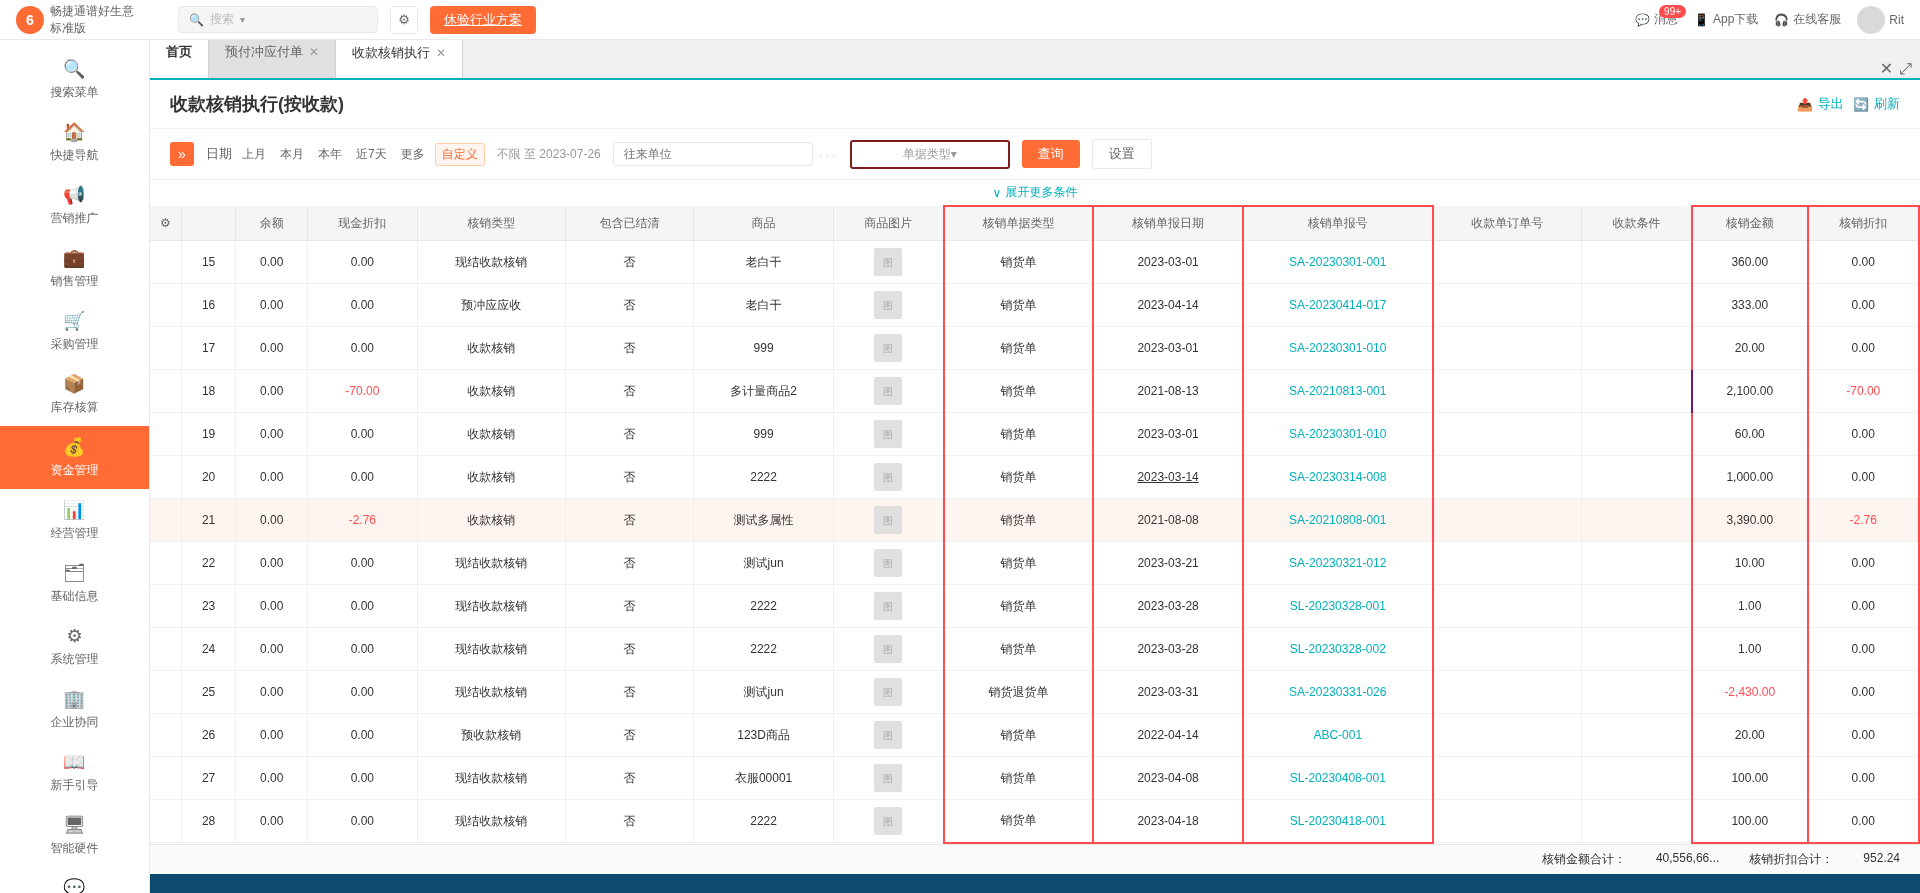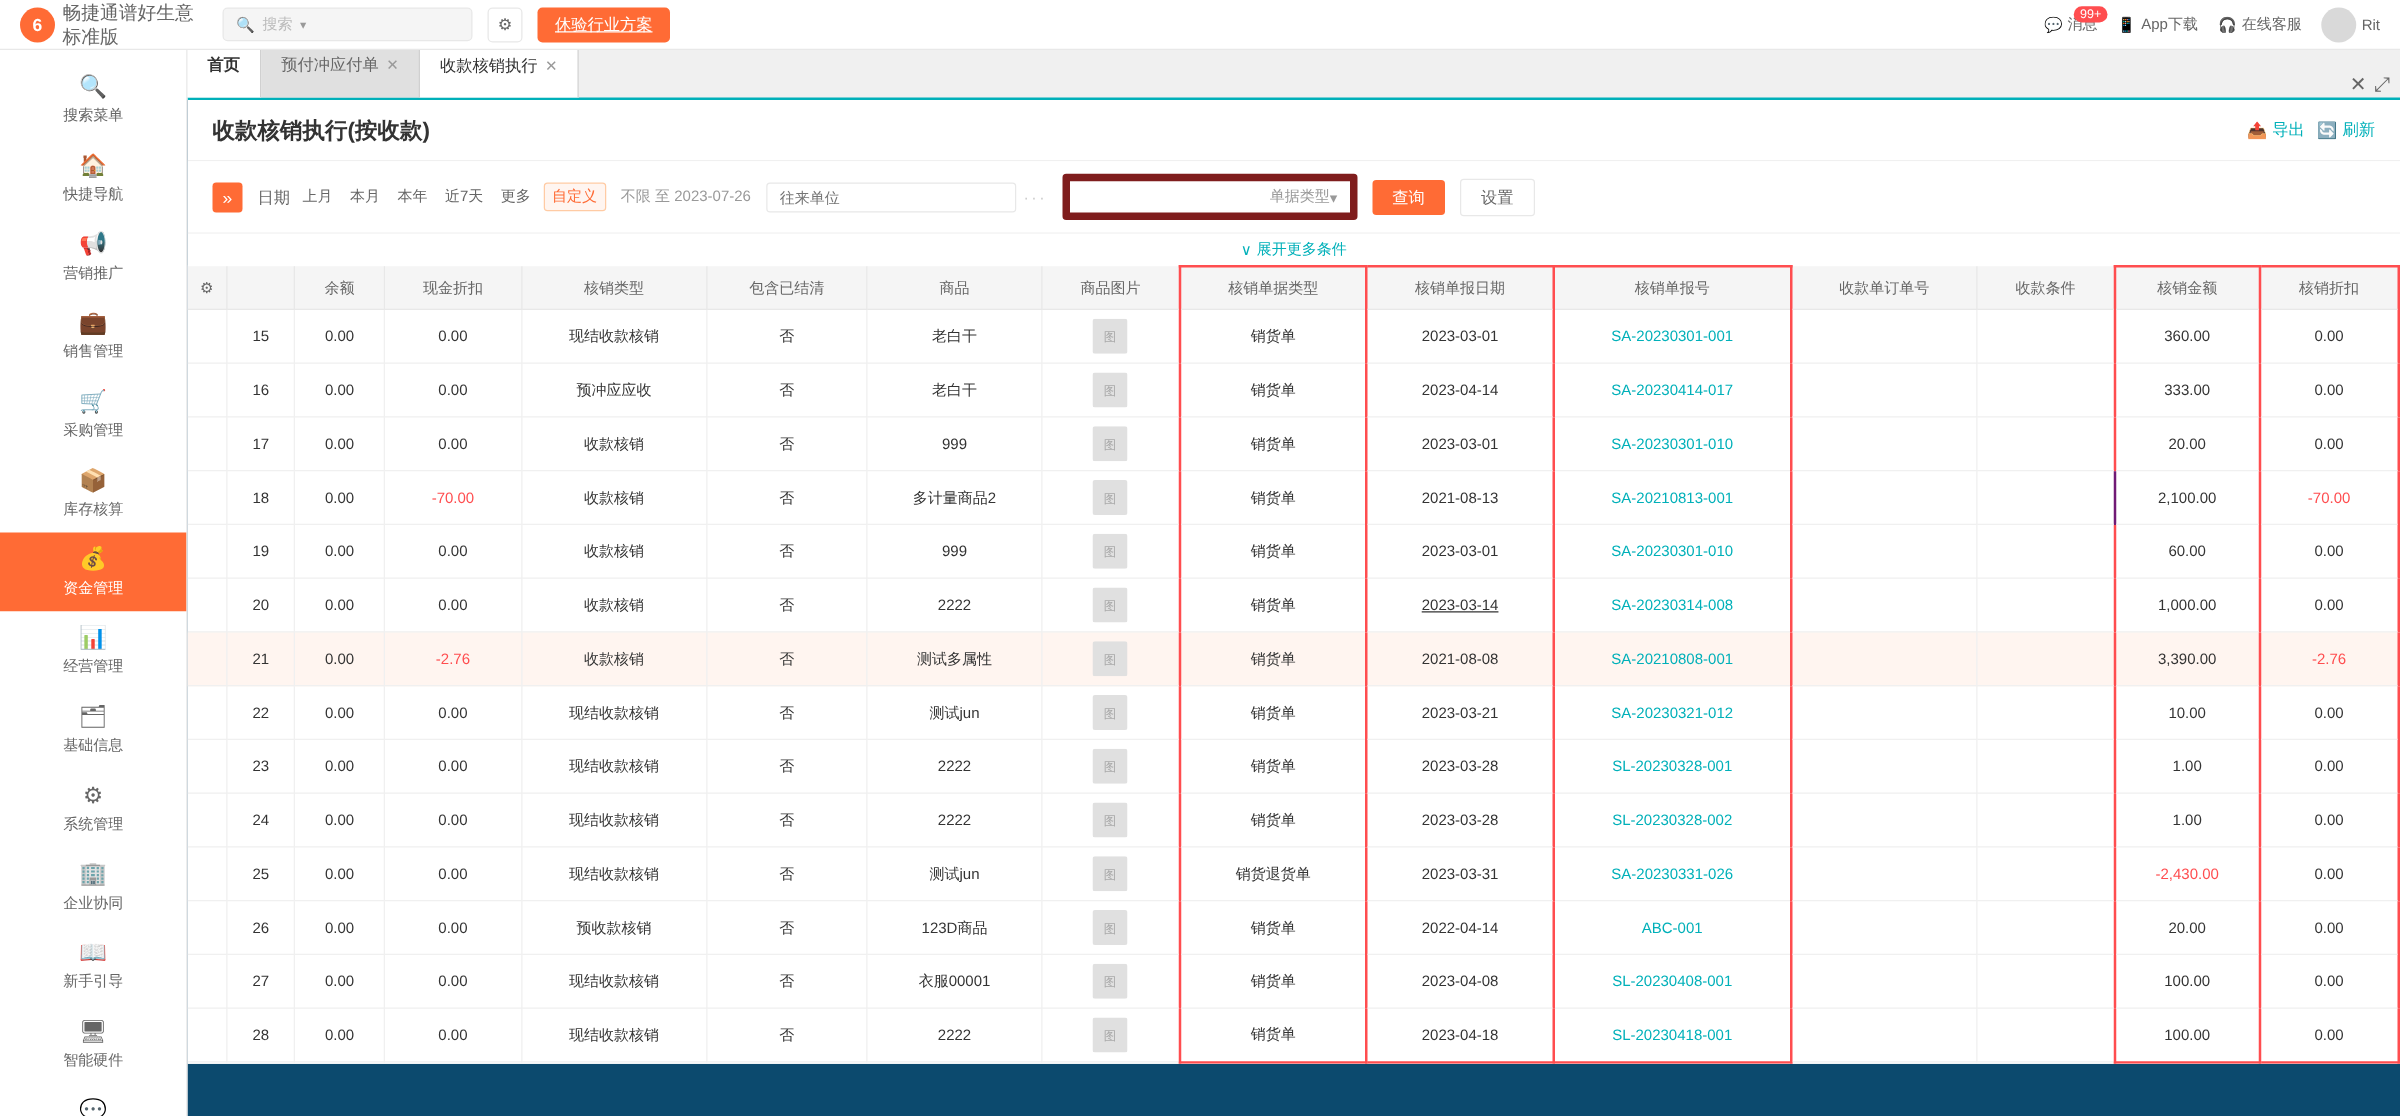--- a/index.html
+++ b/index.html
@@ -55,21 +55,21 @@
     .filter-bar { padding: 10px 20px; background: #fff; border-bottom: 1px solid #f0f0f0; display: flex; align-items: center; gap: 12px; flex-wrap: wrap; }
     .filter-toggle { width: 24px; height: 24px; background: #ff6b35; color: #fff; border-radius: 3px; display: flex; align-items: center; justify-content: center; cursor: pointer; font-size: 14px; }
     .filter-group { display: flex; align-items: center; gap: 6px; }
     .filter-label { color: #666; font-size: 13px; }
     .date-quick { display: flex; gap: 6px; }
     .date-quick-btn { font-size: 12px; color: #666; cursor: pointer; padding: 2px 4px; }
     .date-custom-btn { font-size: 12px; color: #ff6b35; background: #fff5f0; border: 1px solid #ffcba4; border-radius: 3px; padding: 2px 6px; cursor: pointer; }
     .date-range { font-size: 12px; color: #999; }
     .filter-input { border: 1px solid #e8e8e8; border-radius: 3px; padding: 4px 10px; font-size: 12px; color: #999; width: 200px; }
     .filter-dots { color: #ccc; letter-spacing: 2px; }
-    .filter-select { border: 6px solid #7f1d1d; border-radius: 3px; padding: 4px 10px; font-size: 12px; color: #999; width: 236px; display: flex; align-items: center; justify-content: flex-end; }
+    .filter-select { border: 2px solid #7f1d1d; border-radius: 3px; padding: 4px 10px; font-size: 12px; color: #999; width: 160px; display: flex; align-items: center; justify-content: center; }
     .query-btn { background: #ff6b35; color: #fff; border: none; border-radius: 3px; padding: 5px 16px; font-size: 13px; cursor: pointer; }
     .setting-btn { border: 1px solid #e8e8e8; color: #666; background: #fff; border-radius: 3px; padding: 5px 16px; font-size: 13px; cursor: pointer; }
 
     
     .expand-bar { display: flex; justify-content: center; padding: 4px; background: #fff; }
     .expand-btn { display: flex; align-items: center; gap: 4px; font-size: 12px; color: #00b0b9; cursor: pointer; }
 
     
     .table-container { padding: 0 0; background: #fff; overflow: auto; position: relative; }
     table { width: 100%; border-collapse: collapse; font-size: 12px; }
@@ -90,21 +90,21 @@
     .table-container::-webkit-scrollbar-thumb { background: #ccc; border-radius: 3px; }
   </style>
 </head>
 <body>
 
 <div class="top-bar">
   <div class="top-bar-logo">
     <div class="logo-icon">
         <span>6</span>
       </div>
-    <div class="logo-text" style="white-space:pre;font-size:15px;">畅捷通谱好生意
+    <div class="logo-text" style="white-space:pre;font-size:12px;">畅捷通谱好生意
 标准版</div>
   </div>
   <div class="search-box">
     <span>🔍</span>
     <span style="color:#bbb;font-size:12px;">搜索</span>
     <span class="dropdown-arrow">▾</span>
   </div>
   <div class="gear-btn">
       <span>⚙</span>
     </div>
@@ -565,17 +565,23 @@
     <td style="border-right:2px solid #ff4d4f;border-bottom:2px solid #ff4d4f;"><a class="link">SL-20230418-001</a></td>
     <td></td>
     <td></td>
     <td style="border-left:2px solid #ff4d4f;border-right:2px solid #ff4d4f;border-bottom:2px solid #ff4d4f;">100.00</td>
     <td style="border-right:2px solid #ff4d4f;border-bottom:2px solid #ff4d4f;">0.00</td>
   </tr>
               </tbody>
           </table>
         </div>
 
+        <div class="table-footer">
+          <span>核销金额合计：</span>
+          <span>40,556,66...</span>
+          <span>核销折扣合计：</span>
+          <span>952.24</span>
+        </div>
 
       </div>
     </div>
   </div>
 </div>
 
 </body></html>

